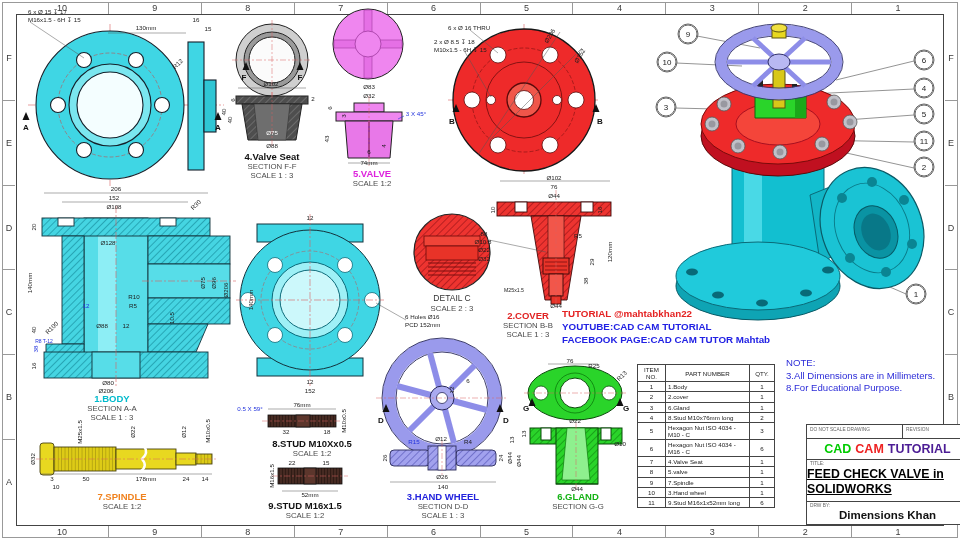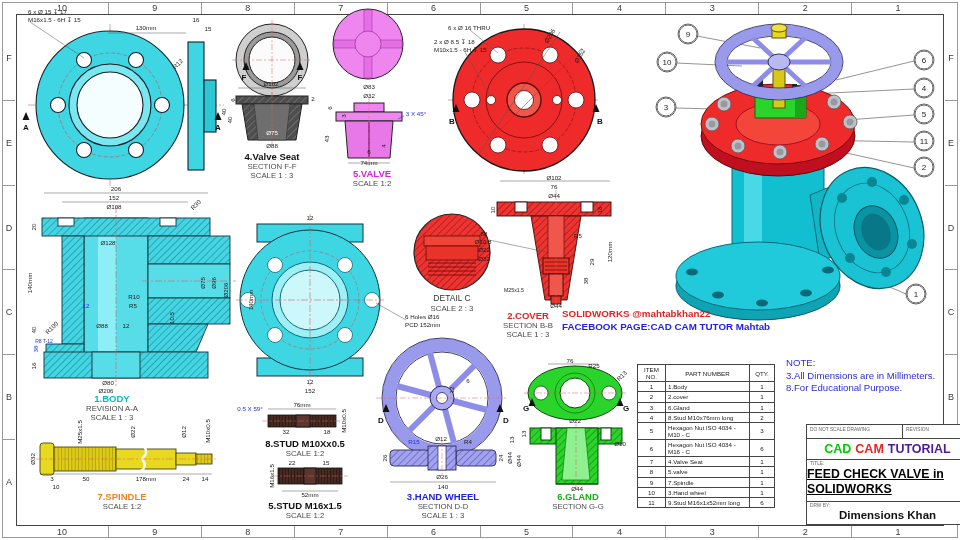--- a/index.html
+++ b/index.html
@@ -521,21 +521,21 @@
   <span class="dim" style="left:108px;top:383px">Ø80</span>
   <span class="dim" style="left:106px;top:391px">Ø206</span>
   <span class="dim rot" style="left:203px;top:283px">Ø75</span>
   <span class="dim rot" style="left:214px;top:283px">Ø96</span>
   <span class="dim rot" style="left:226px;top:290px">Ø206</span>
   <span class="dim r45" style="left:52px;top:328px">R100</span>
   <span class="dim blue" style="left:44px;top:341px;font-size:5px">R8 T-12</span>
   <span class="dim rot" style="left:172px;top:318px">10.5</span>
   <div class="vlabel" style="left:112px;top:393px">
     <span class="vt c-cyan">1.BODY</span>
-    <span class="vs">REVISION A-A</span>
+    <span class="vs">SECTION A-A</span>
     <span class="vs">SCALE 1 : 3</span>
   </div>
 
   <span class="dim" style="left:310px;top:218px">12</span>
   <span class="dim rot" style="left:251px;top:300px">140mm</span>
   <span class="dim" style="left:310px;top:382px">12</span>
   <span class="dim" style="left:310px;top:391px">152</span>
   <span class="callout" style="left:405px;top:313px">6 Holes Ø16</span>
   <span class="callout" style="left:405px;top:321px">PCD 152mm</span>
 
@@ -613,46 +613,47 @@
   <div class="vlabel" style="left:122px;top:491px">
     <span class="vt c-orange">7.SPINDLE</span>
     <span class="vs">SCALE 1:2</span>
   </div>
 
   <span class="dim blue" style="left:250px;top:409px">0.5 X 59°</span>
   <span class="dim" style="left:302px;top:405px">76mm</span>
   <span class="dim rot" style="left:344px;top:421px">M10x0.5</span>
   <span class="dim" style="left:286px;top:432px">32</span>
   <span class="dim" style="left:327px;top:432px">18</span>
-  <div class="vlabel" style="left:305px;top:438px">
+  <div class="vlabel" style="left:312px;top:438px">
     <span class="vt c-black">8.STUD M10Xx0.5</span>
     <span class="vs">SCALE 1:2</span>
   </div>
 
   <span class="dim" style="left:292px;top:463px">22</span>
   <span class="dim" style="left:326px;top:463px">15</span>
   <span class="dim rot" style="left:272px;top:476px">M16x1.5</span>
   <span class="dim" style="left:310px;top:495px">52mm</span>
   <div class="vlabel" style="left:305px;top:500px">
-    <span class="vt c-black">5.STUD M16x1.5</span>
+    <span class="vt c-black">9.STUD M16x1.5</span>
     <span class="vs">SCALE 1:2</span>
   </div>
 
   <span class="balloon" style="left:688px;top:34px">9</span>
   <span class="balloon" style="left:667px;top:62px">10</span>
   <span class="balloon" style="left:666px;top:107px">3</span>
   <span class="balloon" style="left:924px;top:60px">6</span>
   <span class="balloon" style="left:924px;top:88px">4</span>
   <span class="balloon" style="left:924px;top:114px">5</span>
   <span class="balloon" style="left:924px;top:141px">11</span>
   <span class="balloon" style="left:924px;top:167px">2</span>
   <span class="balloon" style="left:916px;top:294px">1</span>
 
   <div class="social">
-    <div class="ig">SOLIDWORKS @mahtabkhan22</div>
+    <div class="ig">TUTORIAL @mahtabkhan22</div>
+    <div class="yt">YOUTUBE:CAD CAM TUTORIAL</div>
     <div class="fb">FACEBOOK PAGE:CAD CAM TUTOR Mahtab</div>
   </div>
 
   <div class="notes">
     <div>NOTE:</div>
     <div>3.All Dimensions are in Millimeters.</div>
     <div>8.For Educational Purpose.</div>
   </div>
 
   <div class="ptable">

